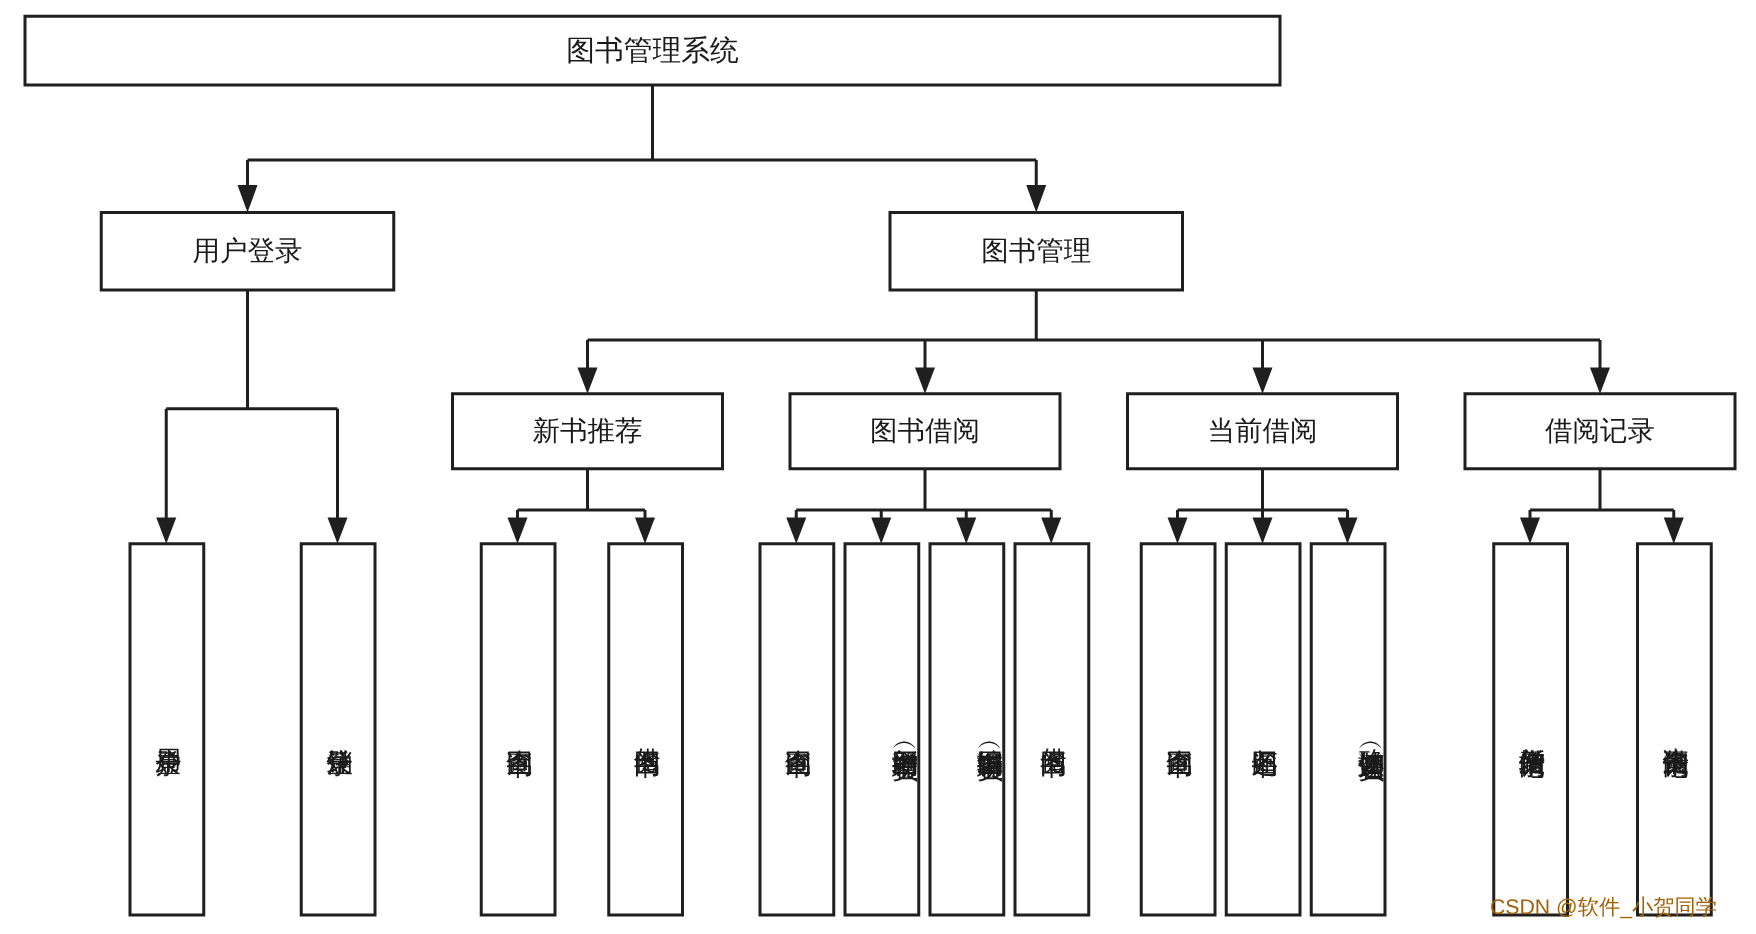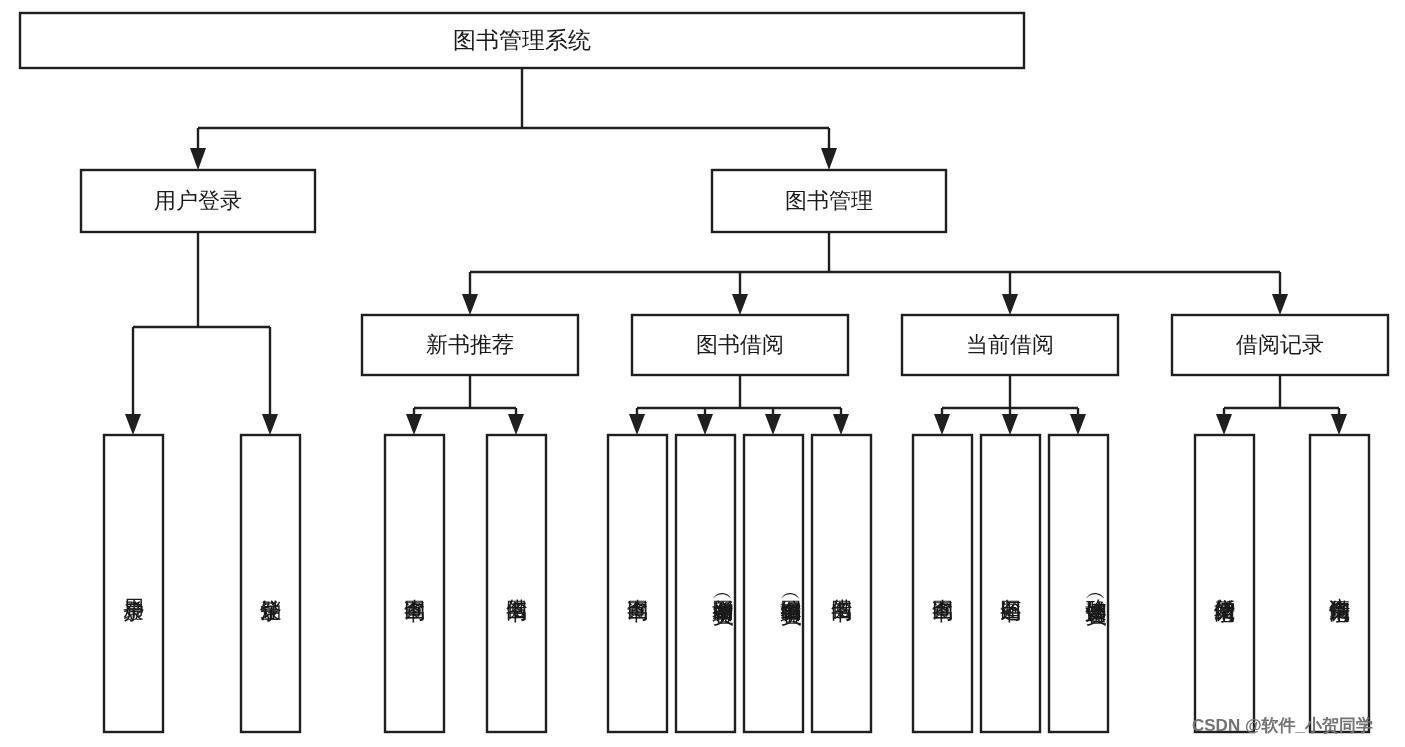--- a/index.html
+++ b/index.html
@@ -66,25 +66,24 @@
     display: flex;
     align-items: center;
     justify-content: center;
     white-space: nowrap;
     pointer-events: none;
   }
   .watermark {
     position: absolute;
     font-family: "Liberation Sans", "DejaVu Sans", sans-serif;
     font-size: 17px;
-    color: #737373;
+    color: #a16207;
     left: 1192px;
     top: 714px;
     white-space: nowrap;
-    font-weight: bold;
   }
 </style>
 </head>
 <body>
 
 <div id="diagram-root">
 
   <svg class="flow" viewBox="0 0 1405 747">
 
     <g>

